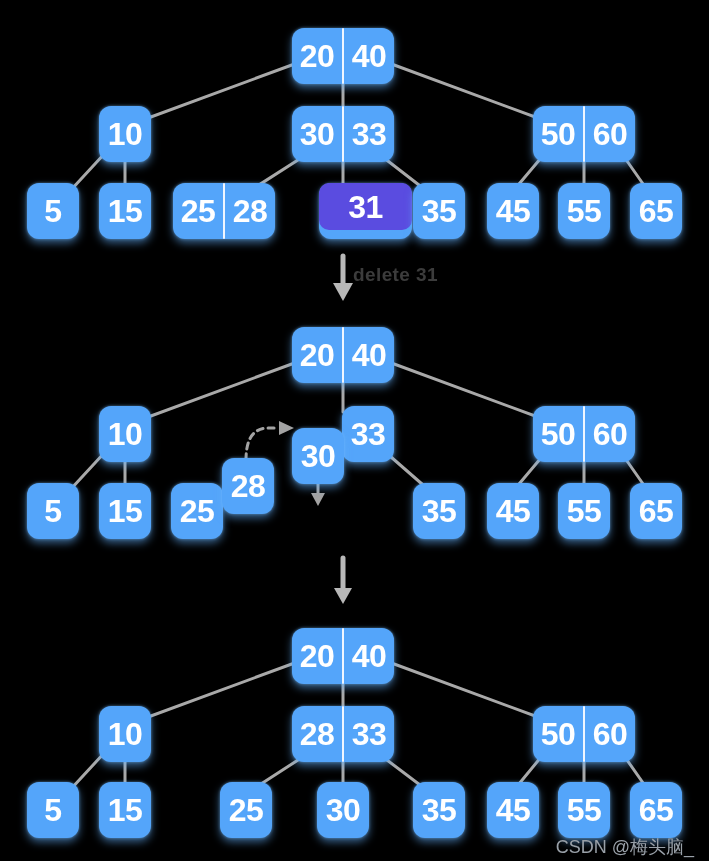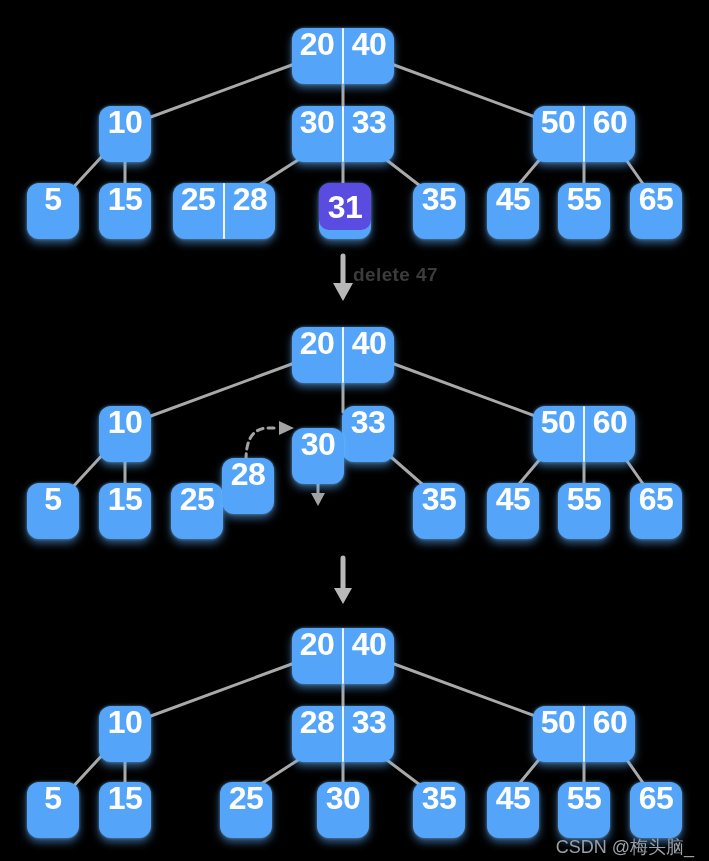--- a/index.html
+++ b/index.html
@@ -3,21 +3,21 @@
 <meta charset="utf-8">
 <style>
   html,body{margin:0;padding:0;background:#000;}
   .canvas{
     position:relative;width:709px;height:861px;background:#000;overflow:hidden;
     font-family:"Liberation Sans","DejaVu Sans",sans-serif;
   }
   #edge-layer{position:absolute;left:0;top:0;width:709px;height:861px;}
   #node-layer{position:absolute;left:0;top:0;width:709px;height:861px;}
   .node{
-    position:absolute;display:flex;justify-content:center;
+    position:absolute;display:flex;align-items:center;justify-content:center;
     background:var(--node-blue);border-radius:12px;
     color:var(--node-text);font-weight:bold;font-size:32px;letter-spacing:-0.5px;
     box-shadow:0 4px 9px rgba(100,175,250,.55),0 0 3px rgba(130,195,255,.55);
   }
   .node .cell{flex:1;text-align:center;line-height:1;}
   .node .divider{width:2px;align-self:stretch;background:var(--divider);border-radius:1px;}
   .node .hl-cover{
     position:absolute;left:0;top:0;width:100%;height:47px;border-radius:10px;
     background:var(--node-purple);display:flex;align-items:center;justify-content:center;
   }
@@ -98,21 +98,21 @@
         <span class="cell">5</span>
       </div>
       <div class="node" style="left: 99px; top: 183px; width: 52px; height: 56px;">
         <span class="cell">15</span>
       </div>
       <div class="node" style="left: 173px; top: 183px; width: 102px; height: 56px;">
         <span class="cell">25</span>
         <div class="divider"></div>
         <span class="cell">28</span>
       </div>
-      <div class="node" style="left: 319px; top: 183px; width: 52px; height: 56px;">
+      <div class="node" style="left: 319px; top: 183px; width: 52px; height: 56px; padding-left: 41px;">
         <div class="hl-cover">
           <span class="cell">31</span>
         </div>
       </div>
       <div class="node" style="left: 413px; top: 183px; width: 52px; height: 56px;">
         <span class="cell">35</span>
       </div>
       <div class="node" style="left: 487px; top: 183px; width: 52px; height: 56px;">
         <span class="cell">45</span>
       </div>
@@ -201,15 +201,15 @@
       <div class="node" style="left: 487px; top: 782px; width: 52px; height: 56px;">
         <span class="cell">45</span>
       </div>
       <div class="node" style="left: 558px; top: 782px; width: 52px; height: 56px;">
         <span class="cell">55</span>
       </div>
       <div class="node" style="left: 630px; top: 782px; width: 52px; height: 56px;">
         <span class="cell">65</span>
       </div>
     </div>
-  <div class="delete-label">delete 47</div>
+  <div class="delete-label">delete 31</div>
   <div class="watermark">CSDN @梅头脑_</div>
 </div>
 
 </body></html>

